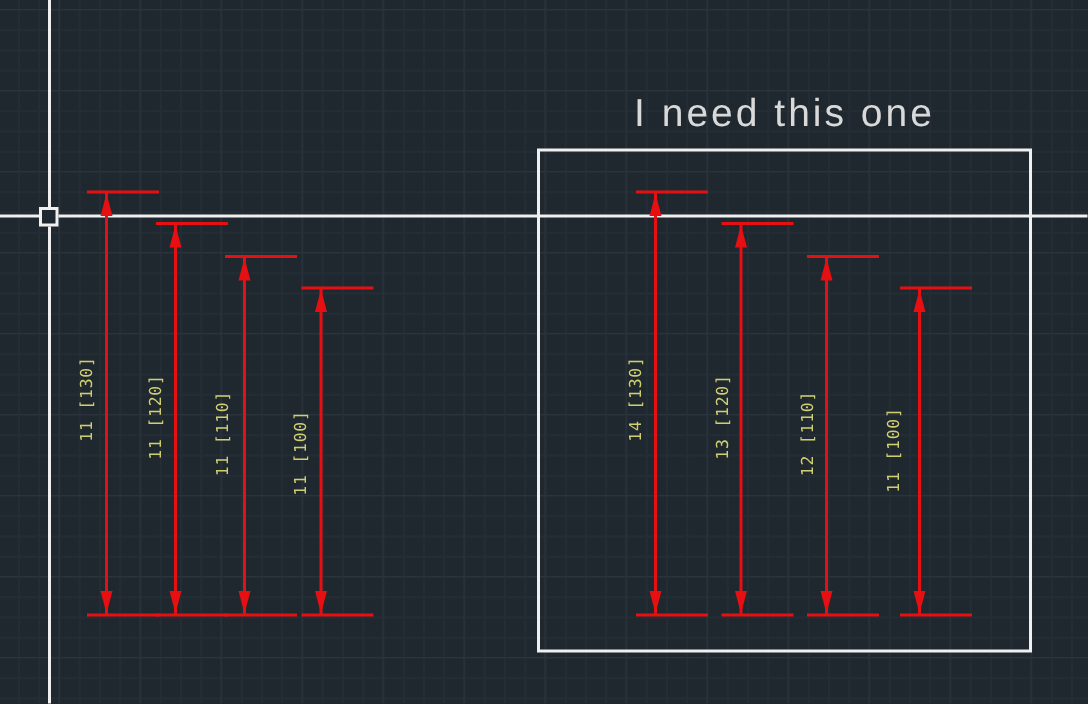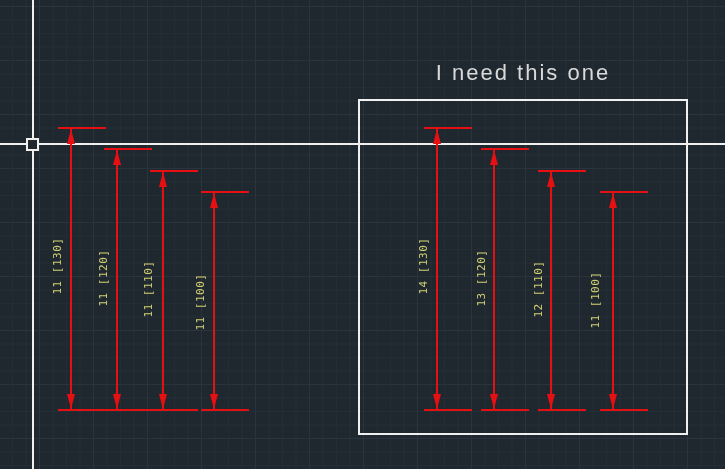--- a/index.html
+++ b/index.html
@@ -75,21 +75,21 @@
   
   .select-rect{
     position:absolute;left:358px;top:99px;width:330px;height:336px;
     border:2px solid var(--white);box-sizing:border-box;
   }
   
   .anno-title{
     position:absolute;left:358px;top:60px;width:330px;height:34px;
     text-align:center;
     font-family:"Liberation Sans", sans-serif;
-    font-size:22px;font-weight:400;letter-spacing:2px;
+    font-size:26px;font-weight:400;letter-spacing:2px;
     color:var(--title);white-space:nowrap;
   }
 </style>
 </head>
 <body>
 
 <div class="canvas">
 
   <div class="crosshair-h"></div>
   <div class="crosshair-v"></div>

